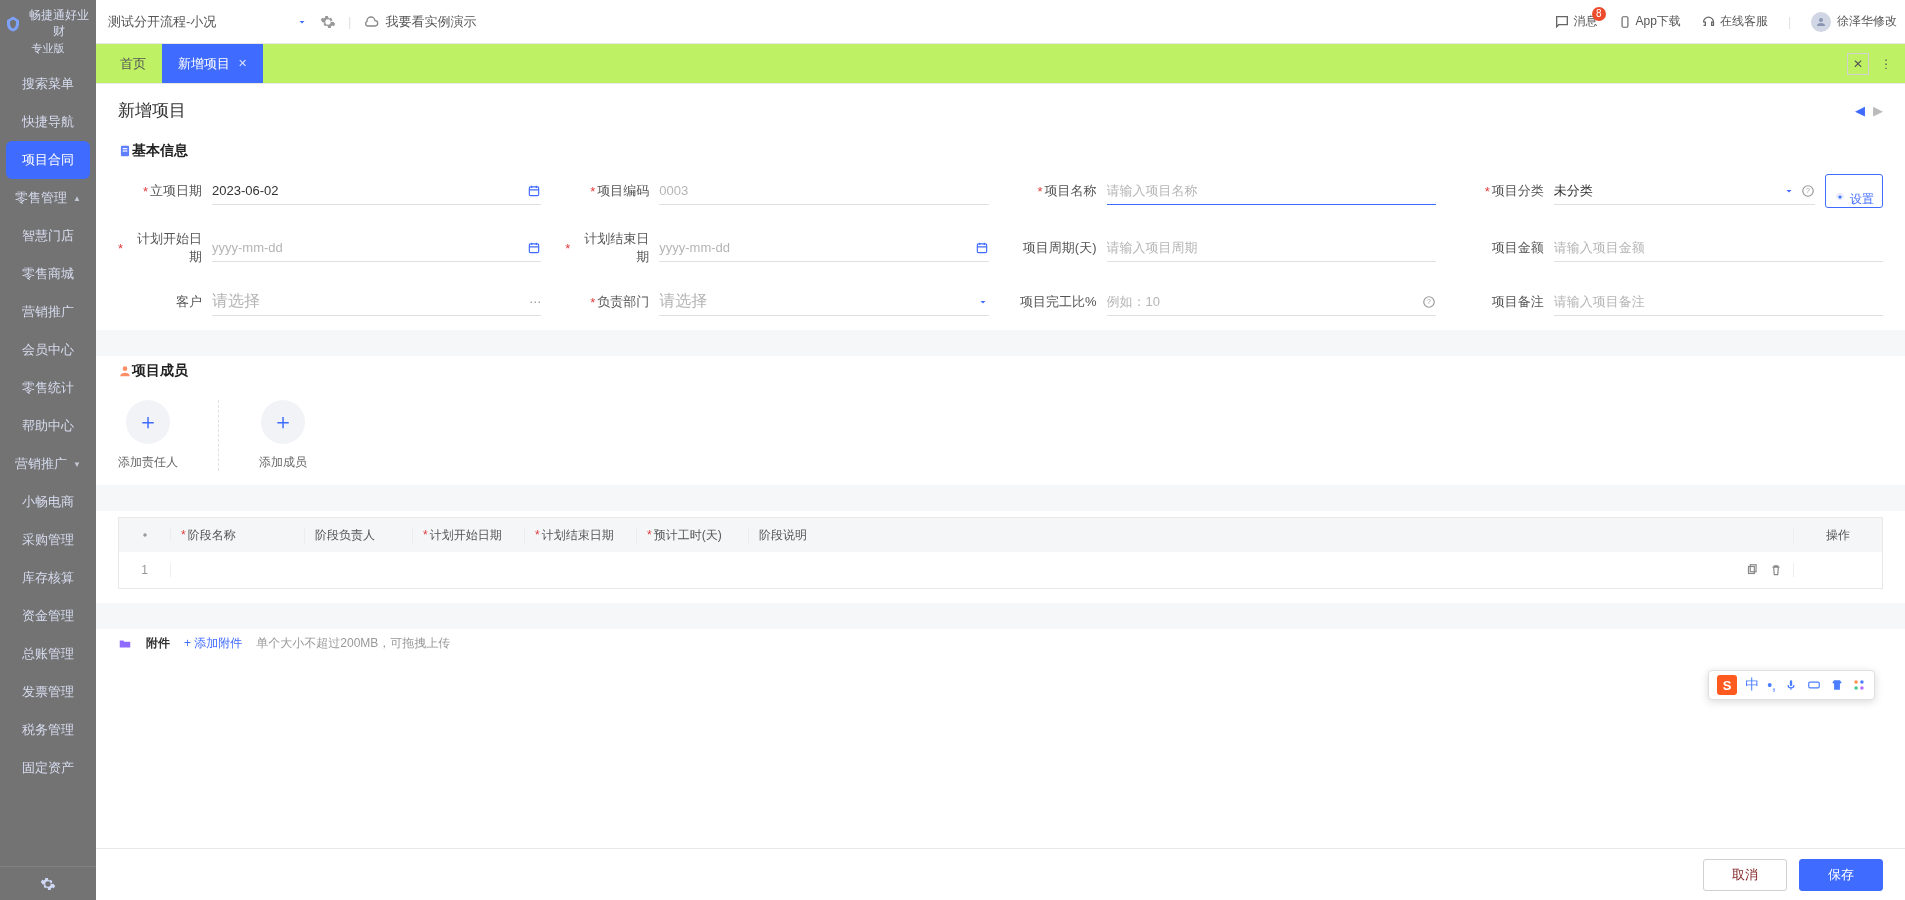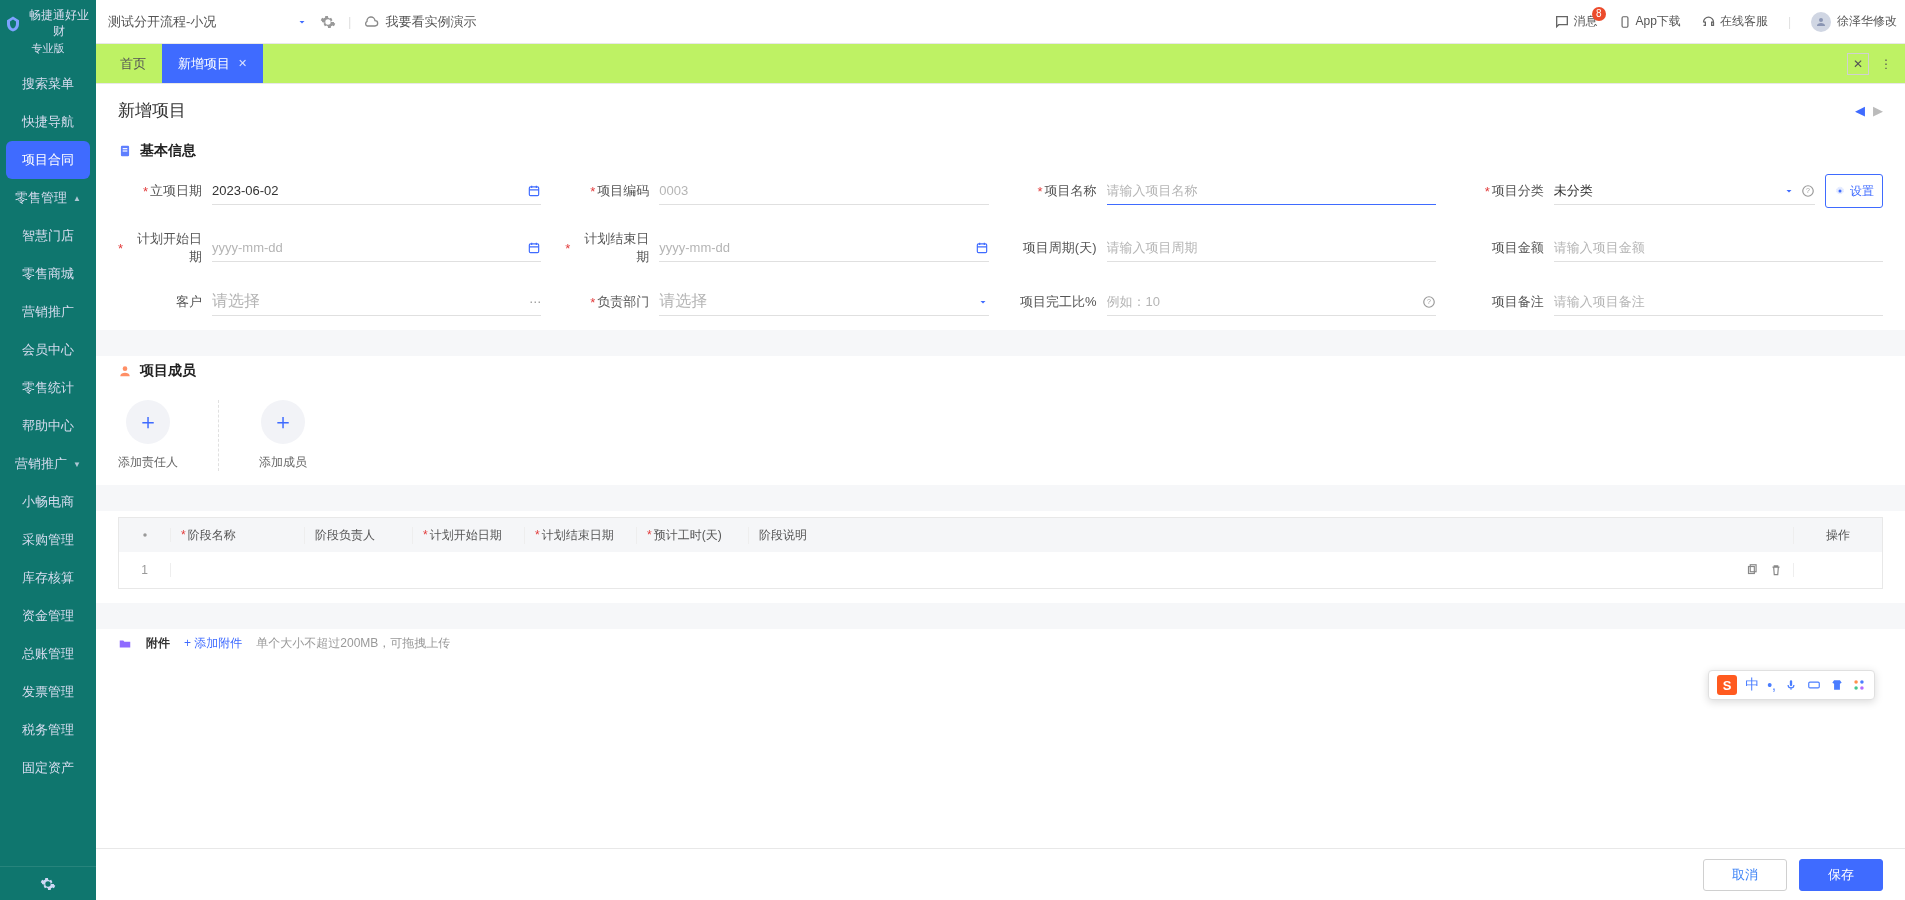--- a/index.html
+++ b/index.html
@@ -1,20 +1,20 @@
 <!DOCTYPE html>
 <html><head>
 <meta charset="utf-8">
 <style>
 * { box-sizing: border-box; margin: 0; padding: 0; }
 body { font-family: "Microsoft YaHei", Arial, sans-serif; font-size: 13px; color: #333; background: #fff; overflow: hidden; }
 .app { display: flex; height: 100vh; }
 
 
-.sidebar { width: 96px; background: #0f766e; color: #d6dcef; display: flex; flex-direction: column; flex-shrink: 0; }
+.sidebar { width: 96px; background: #737373; color: #d6dcef; display: flex; flex-direction: column; flex-shrink: 0; }
 .logo-area { padding: 8px 4px 10px; text-align: center; font-size: 12px; line-height: 1.3; }
 .logo-area .logo-row { display: flex; align-items: center; justify-content: center; gap: 4px; }
 .logo-area .logo-icon { width: 18px; height: 18px; }
 .logo-area .sub { font-size: 11px; margin-top: 2px; }
 .nav { flex: 1; overflow: hidden; }
 .nav-item { height: 38px; display: flex; align-items: center; justify-content: center; gap: 6px; font-size: 13px; cursor: pointer; position: relative; }
 .nav-item.active { background: #3f6bff; color: #fff; border-radius: 6px; margin: 0 6px; }
 .nav-item .caret { font-size: 8px; opacity: .8; }
 .sidebar-footer { height: 34px; display: flex; justify-content: center; align-items: center; border-top: 1px solid rgba(255,255,255,.1); }
 
@@ -44,39 +44,39 @@
 .page-header { display:flex; align-items:center; padding:0 22px; height:52px; background:#fff; }
 .page-header h2 { font-size:17px; font-weight:500; }
 .page-header .pager { margin-left:auto; display:flex; gap:8px; color:#3f6bff; }
 
 
 .content { flex:1; overflow:auto; padding:0 0 10px 0; background:#fff; }
 
 
 .section { padding: 6px 22px 14px; }
 .sec-gap { height: 26px; background:#f6f7f9; }
-.sec-title { display:flex; align-items:center; gap:8px; font-size:14px; font-weight:600; color:#222; margin-bottom:14px; }
+.sec-title { display:flex; align-items:center; font-size:14px; font-weight:600; color:#222; margin-bottom:14px; }
 .sec-title .ic { width:14px; height:14px; display:flex; align-items:center; justify-content:center; }
 .sec-title .hint { font-weight:400; color:#999; font-size:12px; }
 .sec-title .clear { font-weight:400; color:#666; font-size:12px; cursor:pointer; display:flex; align-items:center; gap:4px; margin-left:4px; }
 
 
 .form-grid { display:grid; grid-template-columns: repeat(4, 1fr); column-gap: 24px; row-gap: 22px; }
 .field { display:flex; align-items:center; gap:10px; }
 .field .label { width: 84px; text-align:right; font-size:13px; color:#555; flex-shrink:0; display:flex; justify-content:flex-end; align-items:center; gap:2px; }
 .field .req { color:#e23c3c; }
 .field .control { flex:1; position:relative; border-bottom:1px solid #e0e0e0; height:28px; display:flex; align-items:center; }
 .field .control.highlight { border-bottom-color:#3f6bff; }
 .field input { border:none; outline:none; width:100%; font-size:13px; background:transparent; color:#333; }
 .field input::placeholder { color:#b5b5b5; }
 .field .val { font-size:13px; color:#333; }
 .field .ph { font-size:16px; color:#b5b5b5; }
 .field .suffix { color:#3f6bff; margin-left:auto; display:flex; gap:6px; align-items:center; font-size:12px; }
 .field .suffix .gray { color:#999; }
-.settings-btn { border:1px solid #3f6bff; color:#3f6bff; border-radius:3px; height:24px; padding:16px 8px; display:flex; align-items:center; gap:4px; font-size:12px; background:#fff; cursor:pointer; }
+.settings-btn { border:1px solid #3f6bff; color:#3f6bff; border-radius:3px; height:24px; padding:16px 8px; display:flex; align-items:flex-start; gap:4px; font-size:12px; background:#fff; cursor:pointer; }
 
 
 .members { display:flex; gap:40px; padding-top:6px; }
 .member-col { display:flex; flex-direction:column; align-items:center; gap:10px; position:relative; }
 .member-divider { width:0; border-right:1px dashed #e0e0e0; }
 .add-circle { width:44px; height:44px; border-radius:50%; background:#f2f3f7; display:flex; align-items:center; justify-content:center; color:#3f6bff; font-size:22px; cursor:pointer; }
 .member-col .lbl { font-size:12px; color:#666; }
 
 
 .stage-table { border:1px solid #e8e8e8; font-size:12px; }
@@ -96,21 +96,21 @@
 .st-head .req { color:#e23c3c; margin-right:2px; }
 .st-body .ops-icons { margin-left:auto; display:flex; gap:10px; color:#888; }
 
 
 .attach-row { display:flex; align-items:center; gap:14px; font-size:12px; }
 .attach-row .add-link { color:#3f6bff; cursor:pointer; }
 .attach-row .tip { color:#999; }
 
 
 .footer { height:52px; border-top:1px solid #e8e8e8; display:flex; align-items:center; justify-content:flex-end; gap:12px; padding:0 22px; background:#fff; }
-.btn { height:32px; padding:0 28px; border-radius:3px; font-size:13px; cursor:pointer; border:1px solid #d0d0d0; background:#fff; color:#3b82f6; }
+.btn { height:32px; padding:0 28px; border-radius:3px; font-size:13px; cursor:pointer; border:1px solid #d0d0d0; background:#fff; color:#7f1d1d; }
 .btn.primary { background:#3f6bff; border-color:#3f6bff; color:#fff; }
 
 
 .ime-bar { position:fixed; right:30px; bottom:200px; background:#fff; border:1px solid #e0e0e0; box-shadow:0 2px 8px rgba(0,0,0,.15); border-radius:4px; display:flex; align-items:center; gap:8px; padding:4px 8px; font-size:14px; }
 .ime-bar .s-logo { width:20px; height:20px; background:#ff5a1f; border-radius:3px; color:#fff; display:flex; align-items:center; justify-content:center; font-size:13px; font-weight:bold; }
 .ime-bar .ime-ic { color:#4a7dff; }
 
 svg { display:block; }
 </style>
 </head>

